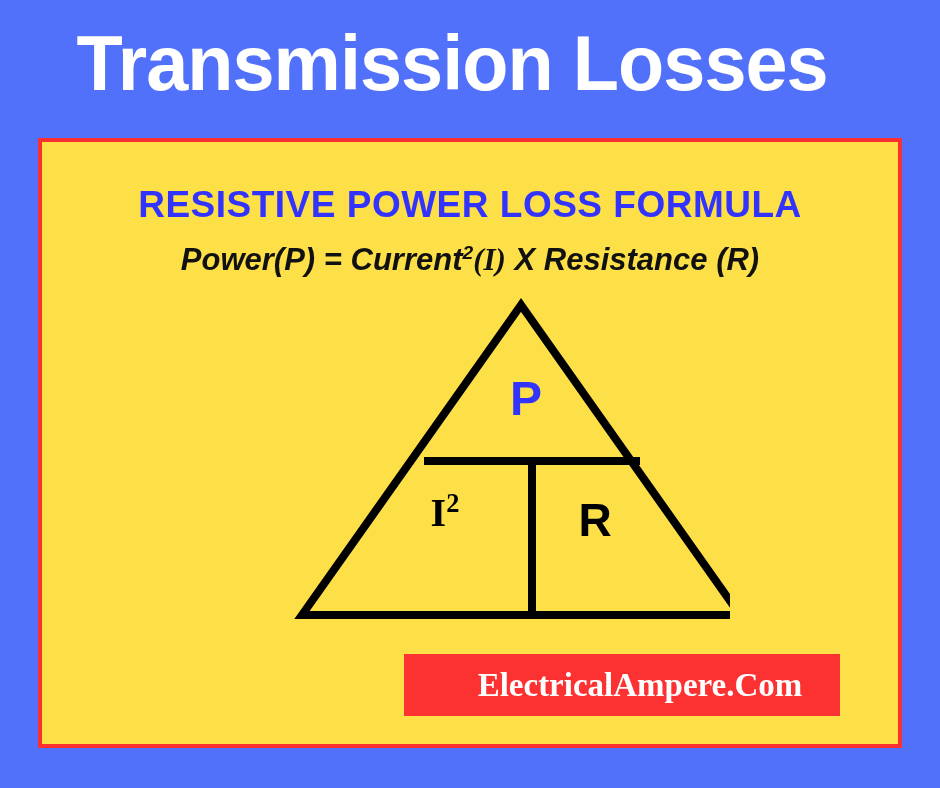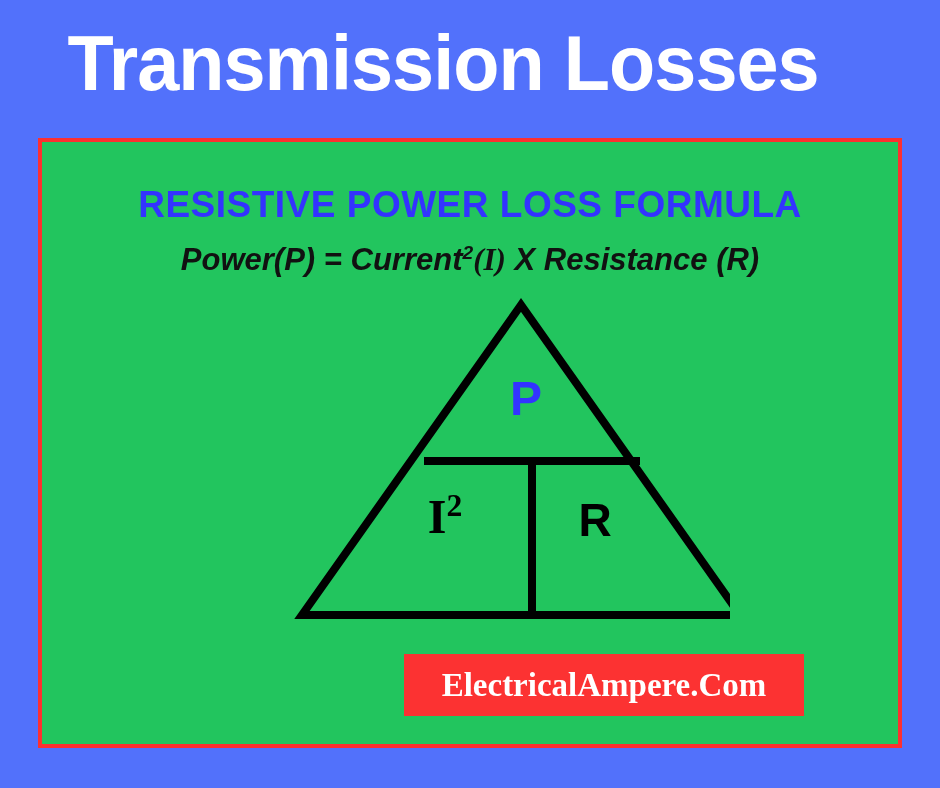--- a/index.html
+++ b/index.html
@@ -11,21 +11,21 @@
     height: 788px;
     background: #5271fb;
     font-family: "Liberation Sans", sans-serif;
     overflow: hidden;
     position: relative;
   }
 
   
   #title-banner {
     position: absolute;
-    left: 7px;
+    left: 16px;
     top: 0;
     width: 872px;
     height: 132px;
     display: flex;
     align-items: center;
     justify-content: center;
   }
   #page-title {
     color: #ffffff;
     font-family: "Liberation Sans", sans-serif;
@@ -39,21 +39,21 @@
     margin-top: -6px;
   }
 
   
   #formula-card {
     position: absolute;
     left: 38px;
     top: 138px;
     width: 864px;
     height: 610px;
-    background: #22c55e;
+    background: #fde047;
     border: 4px solid #fc3030;
     box-sizing: border-box;
   }
 
   #formula-heading {
     position: absolute;
     left: 0;
     top: 42px;
     width: 100%;
     text-align: center;
@@ -112,21 +112,21 @@
     text-align: center;
     color: #3333ff;
     font-size: 48px;
   }
   #label-i2 {
     left: 140px;
     top: 196px;
     width: 110px;
     text-align: center;
     color: #000000;
-    font-size: 48px;
+    font-size: 40px;
     font-family: "Liberation Serif", serif;
   }
   #label-i2 .sup {
     font-size: 0.66em;
     vertical-align: super;
     line-height: 0;
   }
   #label-r {
     left: 300px;
     top: 200px;
@@ -140,20 +140,21 @@
   #site-badge {
     position: absolute;
     left: 362px;
     top: 512px;
     width: 400px;
     height: 62px;
     background: #fc3232;
     display: flex;
     align-items: center;
     justify-content: center;
+    padding-left: 36px;
   }
   #site-badge-text {
     color: #ffffff;
     font-family: "Liberation Serif", serif;
     font-weight: bold;
     font-size: 33px;
     white-space: nowrap;
     letter-spacing: 0px;
   }
 </style>

